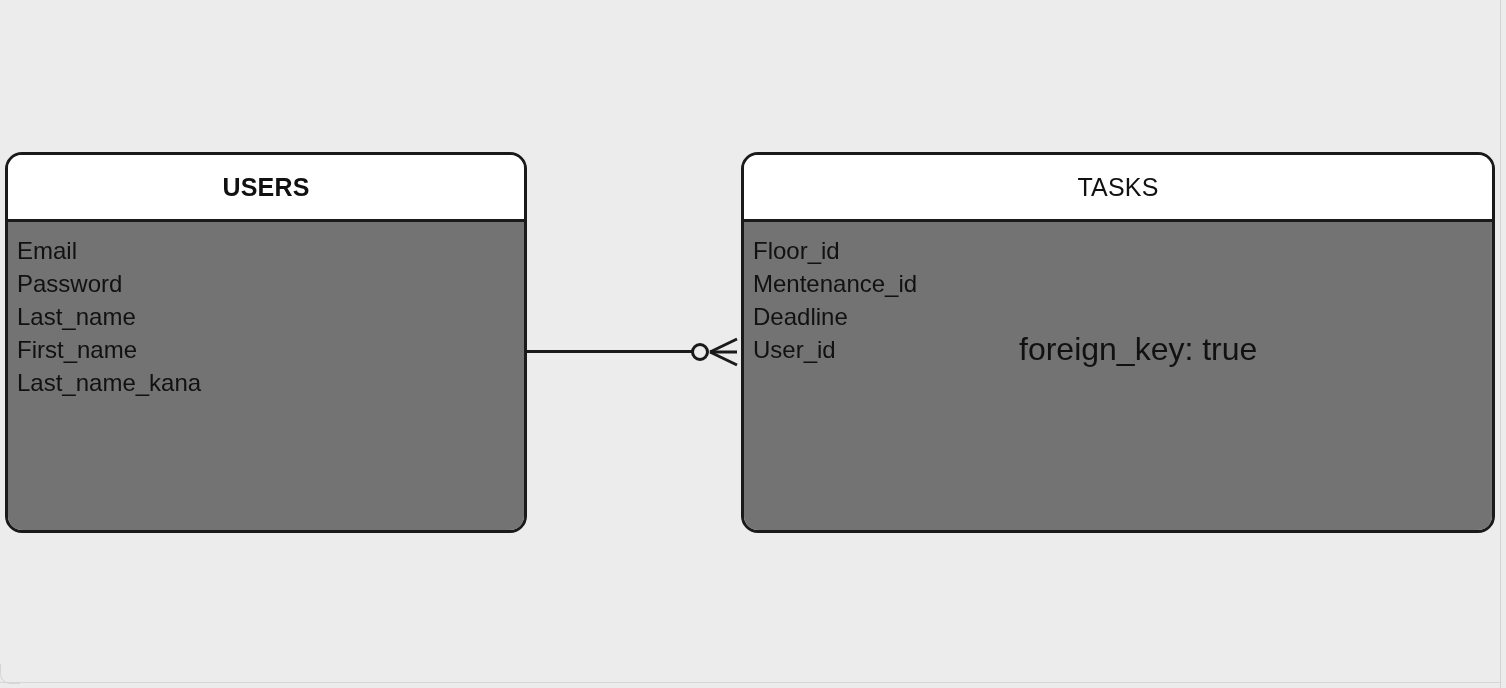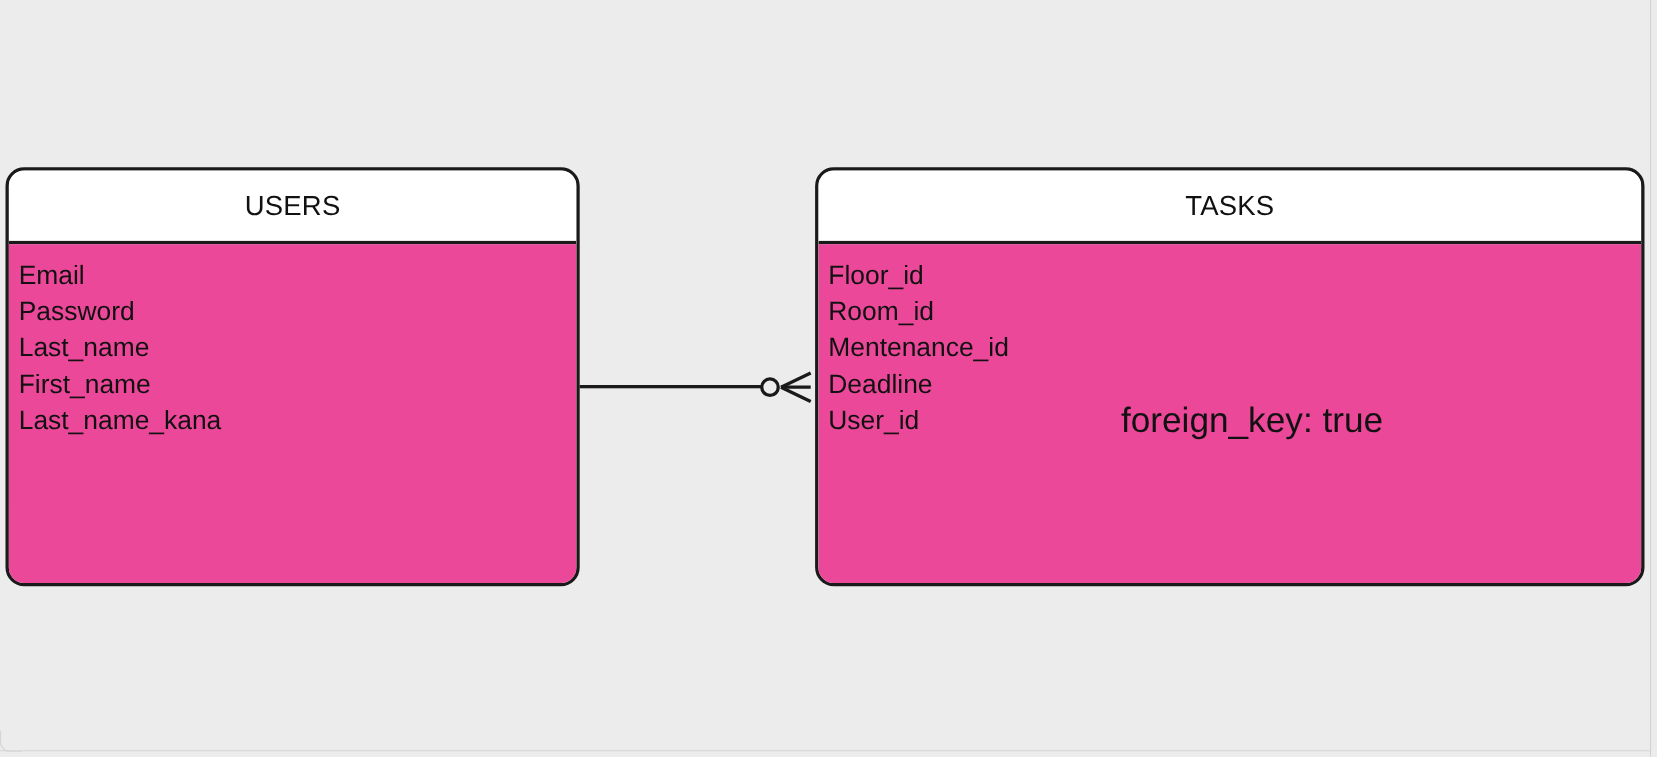--- a/index.html
+++ b/index.html
@@ -71,21 +71,21 @@
     font-size: 25px;
     color: #111111;
     letter-spacing: 0.2px;
     line-height: 1;
   }
   .entity-body {
     position: absolute;
     left: 0;
     right: 0;
     bottom: 0;
-    background: #ec4899;
+    background: #737373;
     padding: 12px 0 0 9px;
     box-sizing: border-box;
   }
   .attr-row {
     position: relative;
     height: 33px;
     line-height: 33px;
     white-space: nowrap;
   }
   .attr-name {
@@ -112,21 +112,21 @@
 </head>
 <body>
 
 <div id="canvas">
 
   <div class="canvas-edge-right"></div>
   <div class="canvas-edge-bottom"></div>
   <div class="canvas-corner-bl"></div>
 
   <div class="entity" id="entity-users" style="left:5px; top:152px; width:522px; height:381px;">
-    <div class="entity-header" style="height:67px;">
+    <div class="entity-header" style="height:67px;font-weight:bold;">
       <span class="entity-title">USERS</span>
     </div>
     <div class="entity-body" style="top:67px;">
       <div class="attr-row">
         <span class="attr-name">Email</span>
       </div>
       <div class="attr-row">
         <span class="attr-name">Password</span>
       </div>
       <div class="attr-row">
@@ -143,23 +143,20 @@
 
   <div class="entity" id="entity-tasks" style="left:741px; top:152px; width:754px; height:381px;">
     <div class="entity-header" style="height:67px;">
       <span class="entity-title">TASKS</span>
     </div>
     <div class="entity-body" style="top:67px;">
       <div class="attr-row">
         <span class="attr-name">Floor_id</span>
       </div>
       <div class="attr-row">
-        <span class="attr-name">Room_id</span>
-      </div>
-      <div class="attr-row">
         <span class="attr-name">Mentenance_id</span>
       </div>
       <div class="attr-row">
         <span class="attr-name">Deadline</span>
       </div>
       <div class="attr-row">
         <span class="attr-name">User_id</span>
         <span class="attr-note">foreign_key: true</span>
       </div>
     </div>

